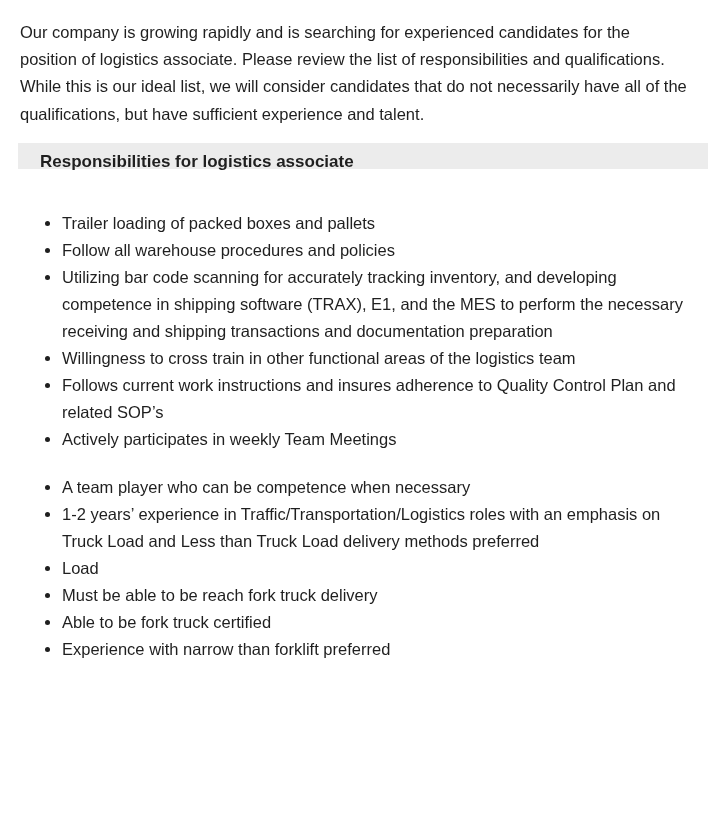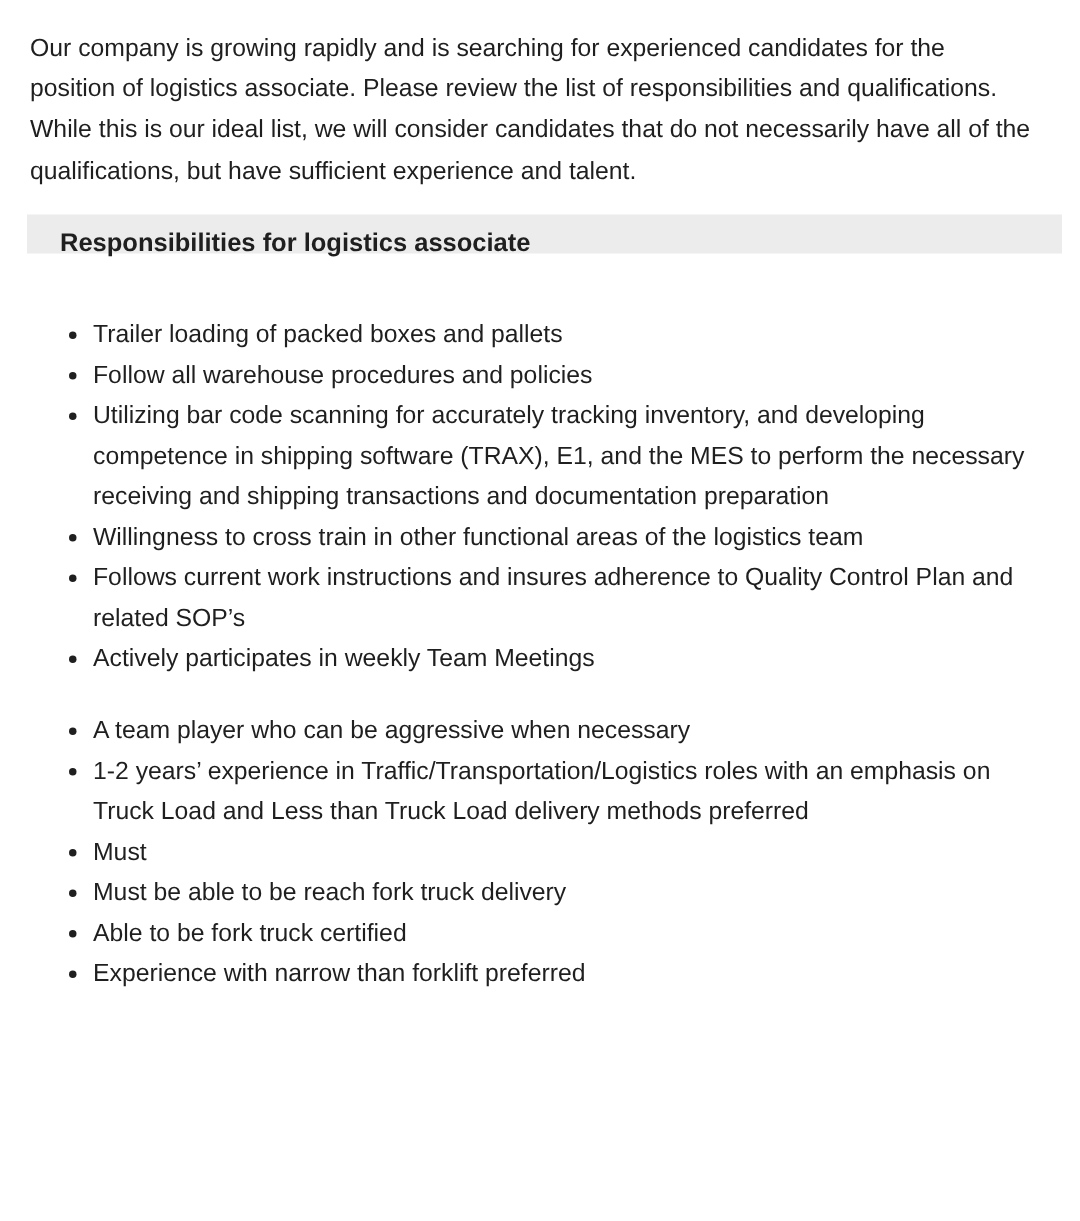--- a/index.html
+++ b/index.html
@@ -83,22 +83,22 @@
         <li>Follow all warehouse procedures and policies</li>
         <li>Utilizing bar code scanning for accurately tracking inventory, and developing competence in shipping software (TRAX), E1, and the MES to perform the necessary receiving and shipping transactions and documentation preparation</li>
         <li>Willingness to cross train in other functional areas of the logistics team</li>
         <li>Follows current work instructions and insures adherence to Quality Control Plan and related SOP’s</li>
         <li>Actively participates in weekly Team Meetings</li>
       </ul>
   </section>
 
   <section>
     <ul class="bullet-list second">
-        <li>A team player who can be aggressive when necessary</li>
+        <li>A team player who can be competence when necessary</li>
         <li>1-2 years’ experience in Traffic/Transportation/Logistics roles with an emphasis on Truck Load and Less than Truck Load delivery methods preferred</li>
-        <li>Must</li>
+        <li>Load</li>
         <li>Must be able to be reach fork truck delivery</li>
         <li>Able to be fork truck certified</li>
         <li>Experience with narrow than forklift preferred</li>
       </ul>
   </section>
 
 </main>
 
 </body></html>

